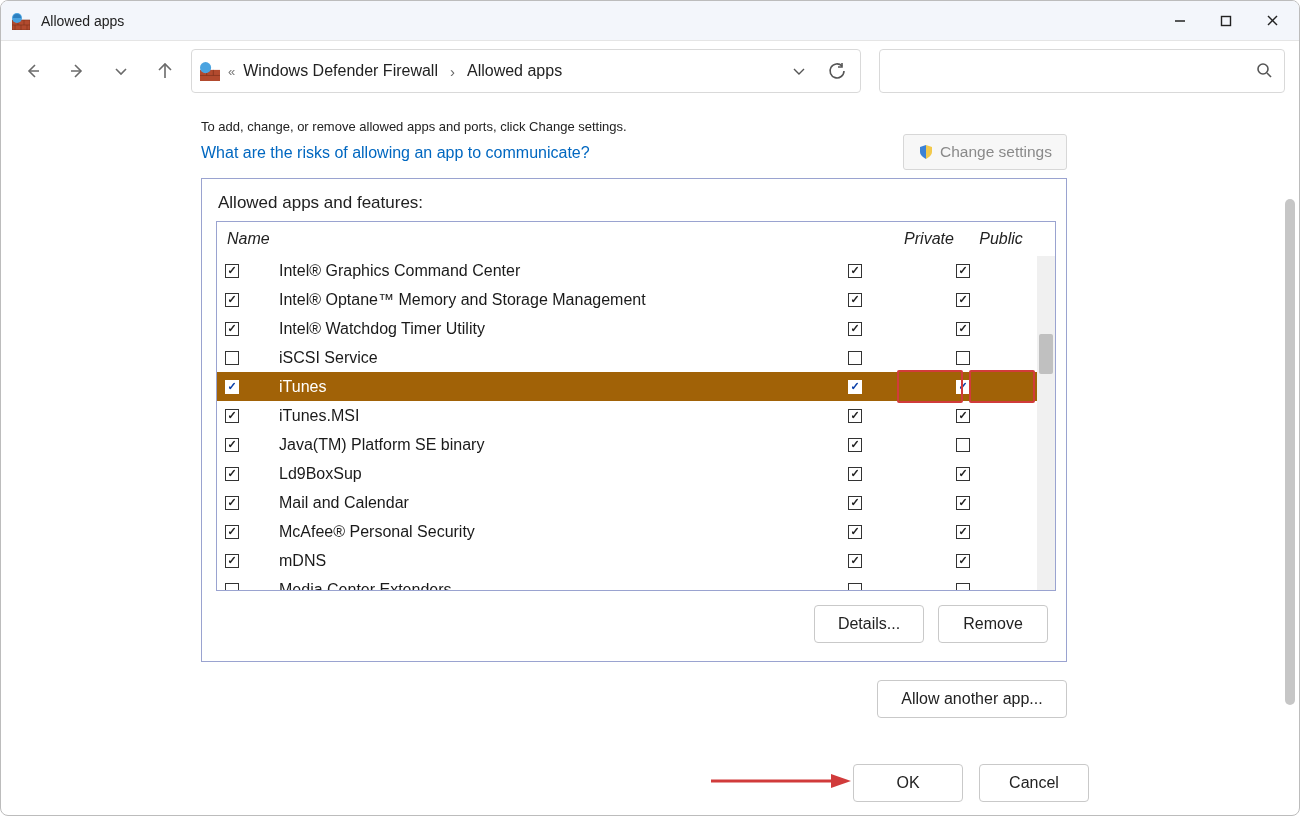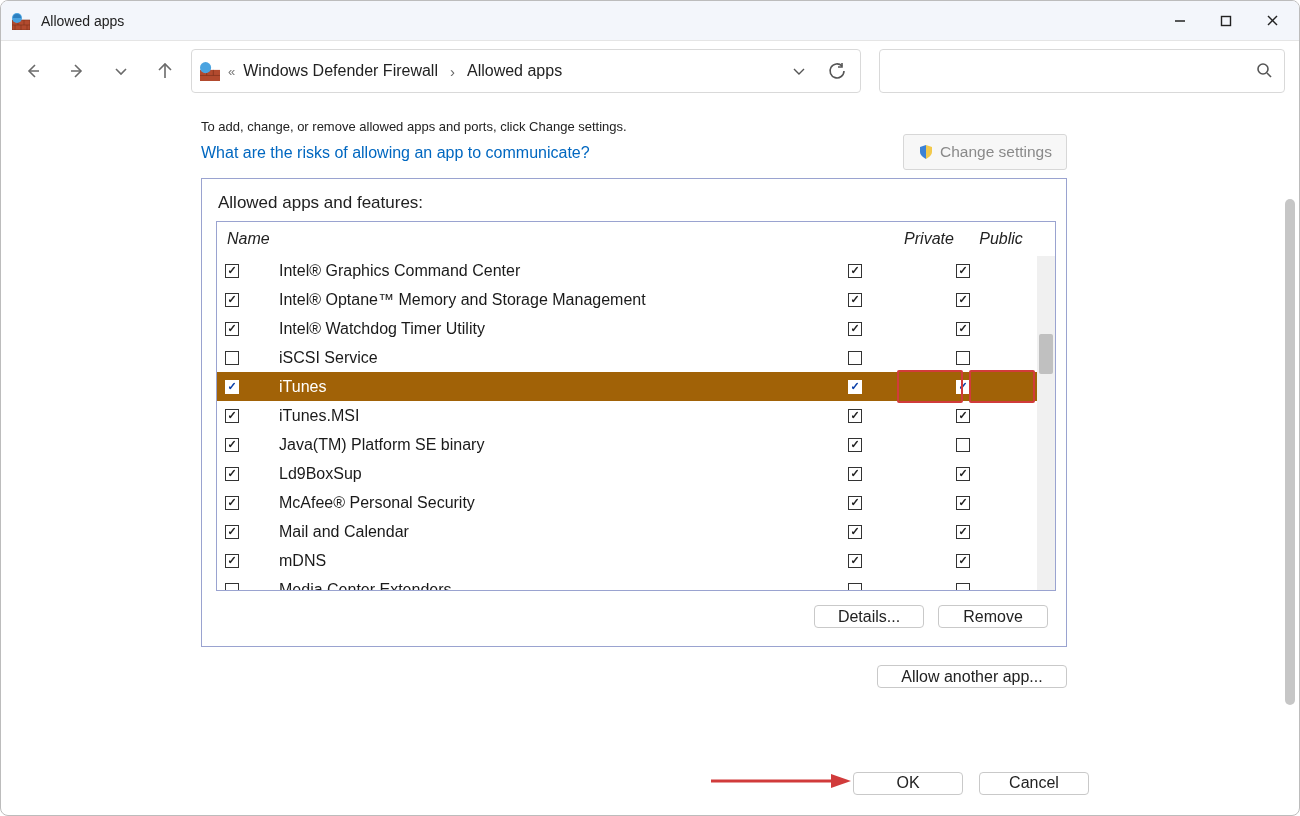--- a/index.html
+++ b/index.html
@@ -183,21 +183,21 @@
     border-radius:2px;
     pointer-events:none;
   }
 
   .btnrow-inner {
     display:flex; justify-content:flex-end;
     gap:14px;
     margin-top:14px; margin-right:8px;
   }
   .btn {
-    height:23px;
+    height:38px;
     min-width:110px;
     padding:0 18px;
     border:1px solid #c9c9c9;
     background:#fff;
     border-radius:4px;
     font-size:16px;
     color:#222;
     cursor:pointer;
   }
   .allow-row {
@@ -451,32 +451,32 @@
               <span class="cc">
                 <span class="cb checked"></span>
               </span>
               <span class="cc">
                 <span class="cb checked"></span>
               </span>
               <span style="width: 18px;"></span>
             </div>
             <div class="row">
               <span class="cb checked"></span>
+              <span class="nm">Mail and Calendar</span>
+              <span class="cc">
+                <span class="cb checked"></span>
+              </span>
+              <span class="cc">
+                <span class="cb checked"></span>
+              </span>
+              <span style="width: 18px;"></span>
+            </div>
+            <div class="row">
+              <span class="cb checked"></span>
               <span class="nm">McAfee® Personal Security</span>
-              <span class="cc">
-                <span class="cb checked"></span>
-              </span>
-              <span class="cc">
-                <span class="cb checked"></span>
-              </span>
-              <span style="width: 18px;"></span>
-            </div>
-            <div class="row">
-              <span class="cb checked"></span>
-              <span class="nm">Mail and Calendar</span>
               <span class="cc">
                 <span class="cb checked"></span>
               </span>
               <span class="cc">
                 <span class="cb checked"></span>
               </span>
               <span style="width: 18px;"></span>
             </div>
             <div class="row">
               <span class="cb checked"></span>

